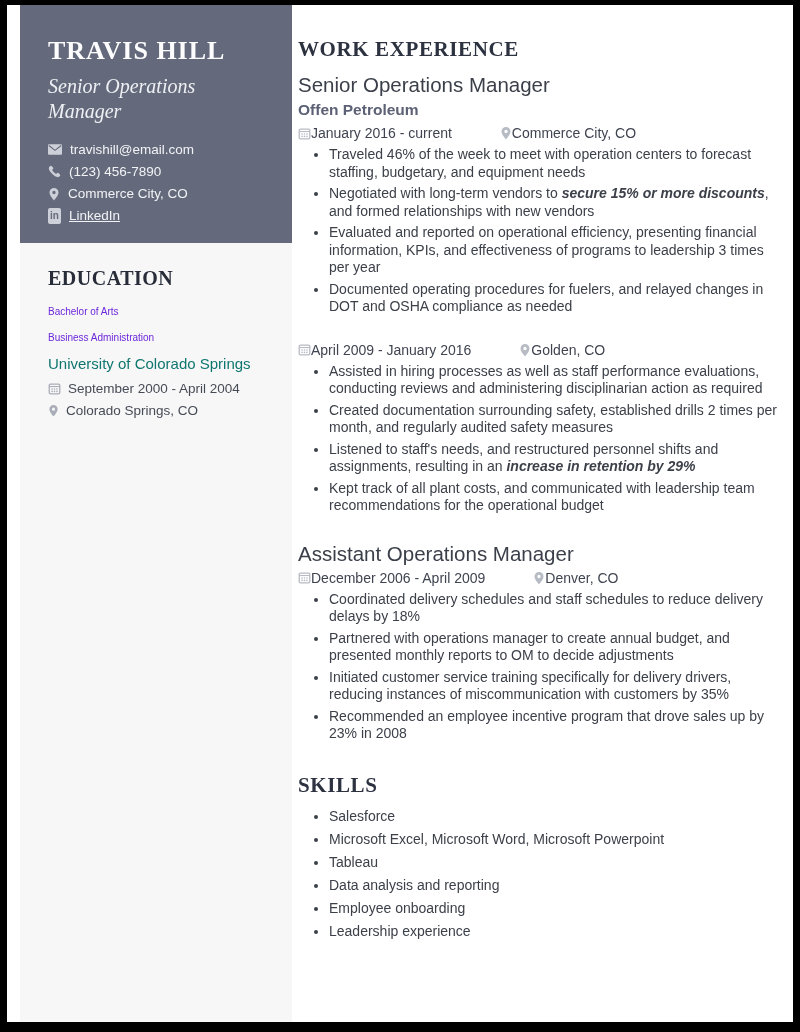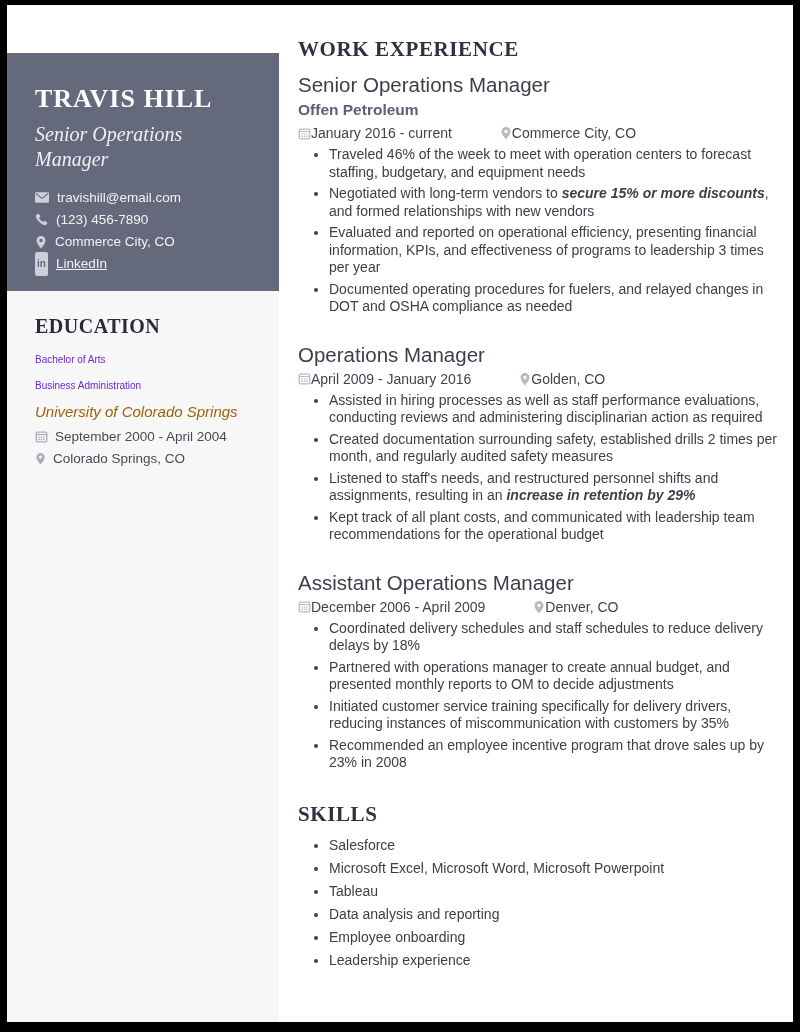--- a/index.html
+++ b/index.html
@@ -1,39 +1,39 @@
 <!DOCTYPE html>
 <html><head>
 <meta charset="utf-8">
 <style>
   html,body{margin:0;padding:0;background:#fff;}
   body{width:800px;height:1032px;font-family:"Liberation Sans",sans-serif;-webkit-font-smoothing:antialiased;}
   .page{box-sizing:border-box;width:800px;height:1032px;border-style:solid;border-color:#000;
         border-width:5px 7px 10px 7px;background:#fff;position:relative;overflow:hidden;}
 
   
-  .left-col{position:absolute;left:0;top:0;bottom:0;width:272px;background:#f7f7f8;margin-top:48px;}
+  .left-col{position:absolute;left:13px;top:0;bottom:0;width:272px;background:#f7f7f8;}
   .id-panel{box-sizing:border-box;background:#646a7b;color:#fff;padding:30px 30px 20px 28px;min-height:236px;}
   .candidate-name{font-family:"Liberation Serif",serif;font-weight:700;font-size:26px;line-height:32px;
                   letter-spacing:1px;color:#fdfdfe;margin:0;}
   .candidate-title{font-family:"Liberation Serif",serif;font-style:italic;font-size:20px;line-height:25px;
                    color:#eef0f4;margin:7px 0 0 0;}
   .contacts{margin-top:18px;}
   .contact-row{display:flex;align-items:center;gap:8px;font-size:13.5px;color:#f2f3f6;margin-bottom:7px;height:15px;}
   .contact-row:last-child{margin-bottom:0;}
   .contact-row a{color:#f2f3f6;text-decoration:underline;}
-  .li-badge{width:13px;height:24px;background:#cdd0d8;border-radius:2px;color:#646a7b;font-size:10px;
+  .li-badge{width:13px;height:16px;background:#cdd0d8;border-radius:2px;color:#646a7b;font-size:10px;
             font-weight:700;display:flex;align-items:center;justify-content:center;line-height:1;}
 
   
   .education{padding:24px 26px 0 28px;}
   .side-heading{font-family:"Liberation Serif",serif;font-weight:700;font-size:20px;letter-spacing:.5px;
                 color:#272c38;margin:0 0 12px 0;}
   .edu-line{font-size:10px;color:#6d28d9;margin:0 0 7px 0;line-height:19px;}
-  .edu-school{font-size:15px;color:#a16207;margin:0 0 8px 0;line-height:19px;font-style:italic;}
+  .edu-school{font-size:15px;color:#0f766e;margin:0 0 8px 0;line-height:19px;}
   .edu-meta{display:flex;align-items:center;gap:7px;font-size:13.5px;color:#474b55;margin-bottom:7px;}
 
   
   .main-col{position:absolute;left:291px;top:0;right:0;padding:32px 14px 0 0;}
   .section-heading{font-family:"Liberation Serif",serif;font-weight:700;font-size:21px;letter-spacing:.6px;
                    color:#2d3240;margin:0 0 10px 0;}
   .job{margin-bottom:26px;}
   .job-title{font-size:20.5px;font-weight:400;color:#3a3f49;margin:0 0 3px 0;line-height:26px;}
   .company{font-size:15.5px;font-weight:700;color:#5c6175;margin:0 0 6px 0;}
   .meta-row{display:flex;align-items:center;font-size:14px;color:#3f4450;margin-bottom:5px;}
@@ -160,21 +160,20 @@
       </div>
       <ul class="bullets">
           <li><span>Traveled 46% of the week to meet with operation centers to forecast staffing, budgetary, and equipment needs</span></li>
           <li><span>Negotiated with long-term vendors to </span><span class="bi">secure 15% or more discounts</span><span>, and formed relationships with new vendors</span></li>
           <li><span>Evaluated and reported on operational efficiency, presenting financial information, KPIs, and effectiveness of programs to leadership 3 times per year</span></li>
           <li><span>Documented operating procedures for fuelers, and relayed changes in DOT and OSHA compliance as needed</span></li>
         </ul>
     </div>
 
     <div class="job">
-      <h3 class="job-title">Operations Manager</h3>
       <div class="meta-row">
         <span class="meta-item">
           <span class="icon">
             <svg width="13" height="13" viewBox="0 0 16 16">
                 <rect x="1.5" y="2.5" width="13" height="12" rx="1.5" fill="none" stroke="#b7bbc3" stroke-width="1.6"></rect>
                 <line x1="1.5" y1="5.6" x2="14.5" y2="5.6" stroke="#b7bbc3" stroke-width="1.3"></line>
                 <g fill="#b7bbc3">
                   <circle cx="5" cy="8.6" r="1"></circle>
                   <circle cx="8" cy="8.6" r="1"></circle>
                   <circle cx="11" cy="8.6" r="1"></circle>

